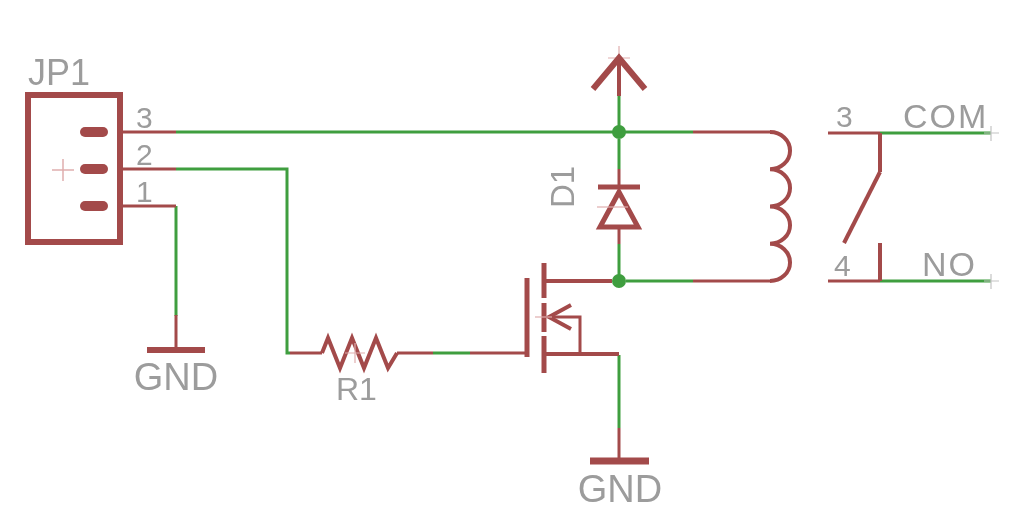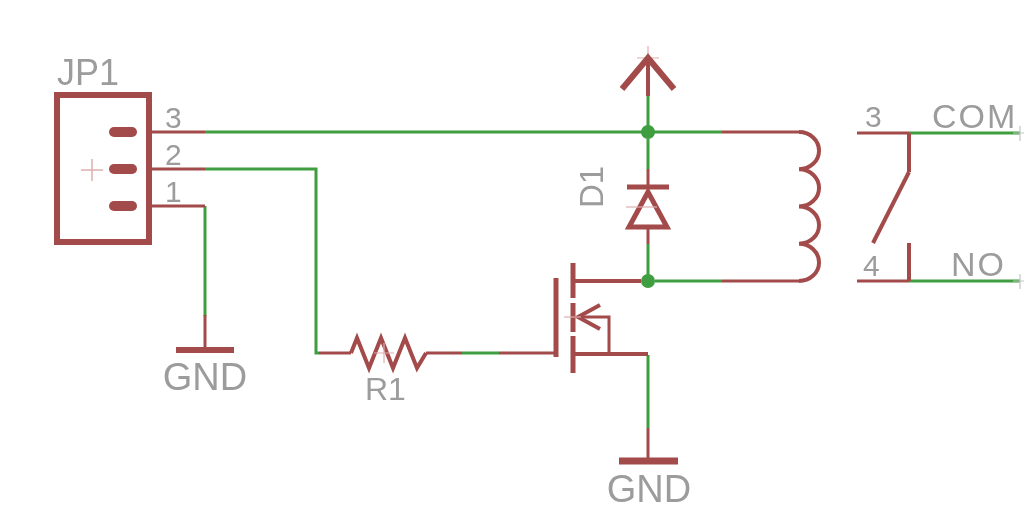--- a/index.html
+++ b/index.html
@@ -5,21 +5,21 @@
 <style>
   :root{
     --net:#3f9e3f;
     --component:#a34a4a;
     --label:#9c9c9c;
     --origin:#e0aeae;
     --endmark:#c4c4c4;
     --background:#ffffff;
   }
   html,body{margin:0;padding:0;background:var(--background);}
-  .stage{width:856px;height:528px;position:relative;background:var(--background);margin-left:29px;}
+  .stage{width:856px;height:528px;position:relative;background:var(--background);}
   svg{display:block;}
   text{
     font-family:"Liberation Sans", sans-serif;
     fill:var(--label);
   }
   .net{stroke:var(--net);fill:none;}
   .cmp{stroke:var(--component);fill:none;}
   .dot{fill:var(--net);stroke:none;}
   .pinstub{fill:var(--component);stroke:none;}
   .origin{stroke:var(--origin);fill:none;}

